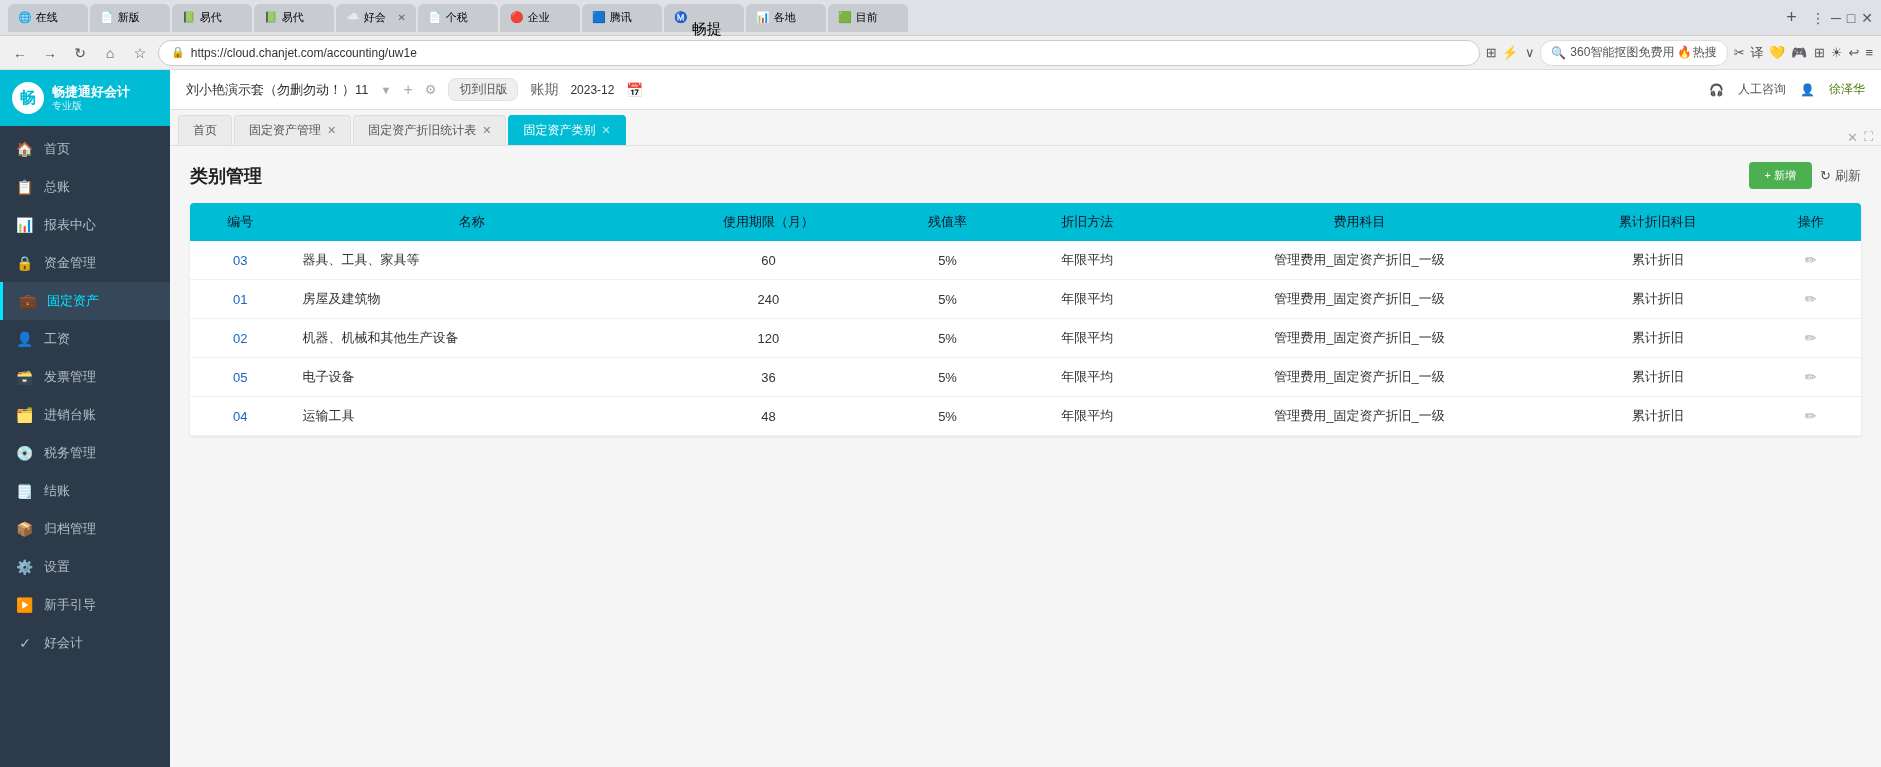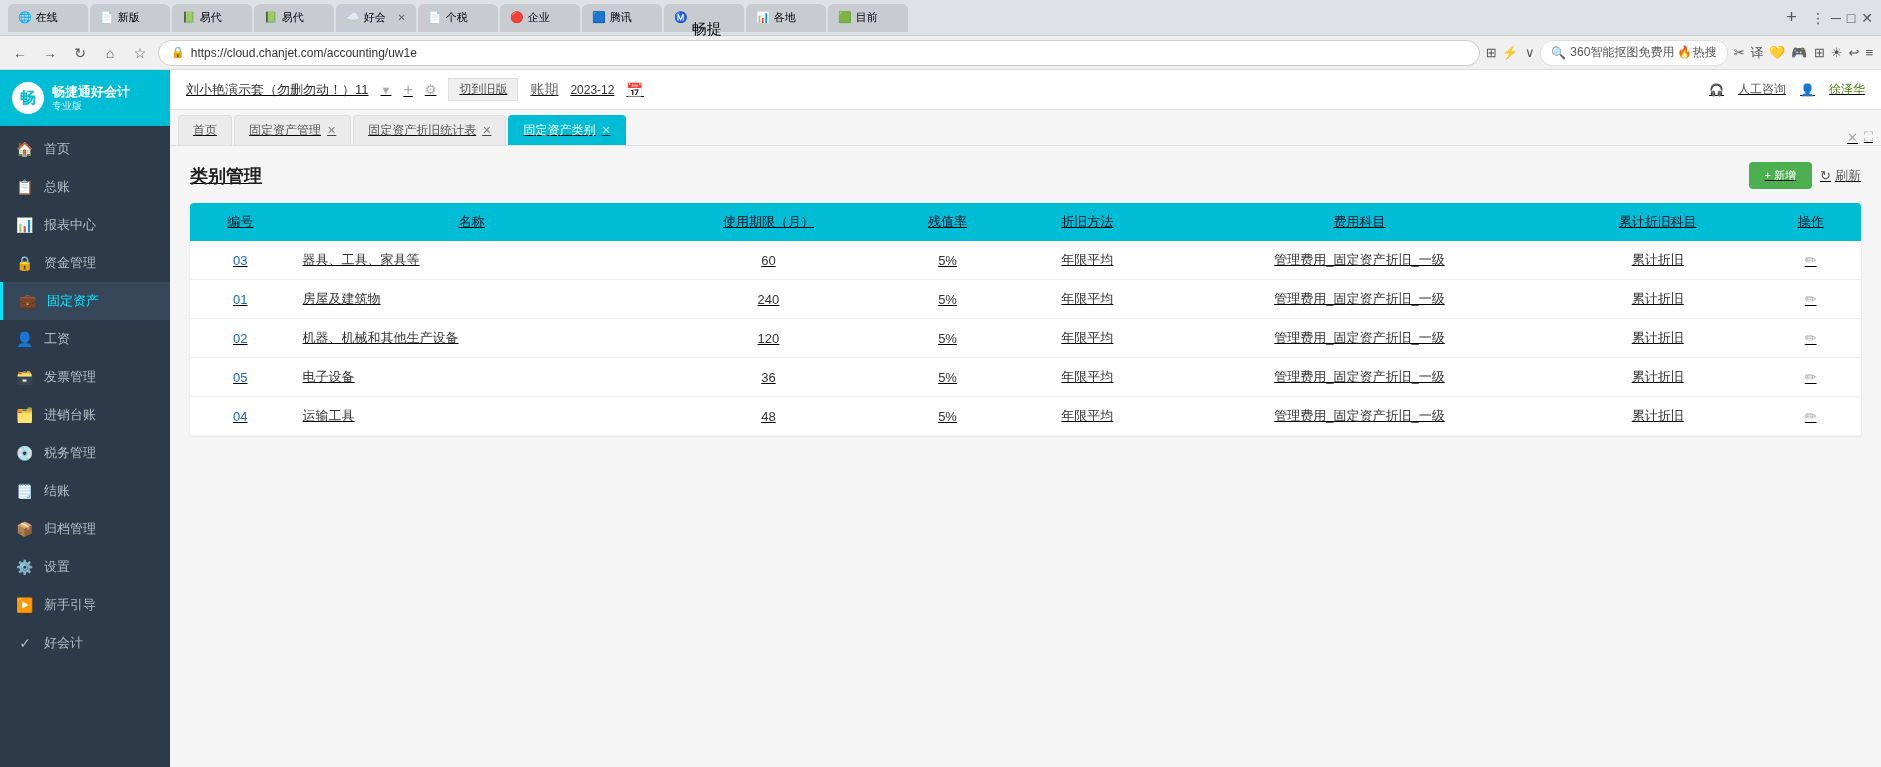--- a/index.html
+++ b/index.html
@@ -137,21 +137,20 @@
       display: flex; align-items: center; justify-content: center;
       font-size: 14px;
     }
 
     
     .main-content {
       flex: 1;
       display: flex;
       flex-direction: column;
       overflow: hidden;
-      text-decoration: underline;
     }
 
     
     .top-header {
       background: #fff;
       height: 40px;
       display: flex;
       align-items: center;
       padding: 0 16px;
       border-bottom: 1px solid #e0e0e0;
@@ -159,21 +158,21 @@
     }
     .company-name {
       font-size: 13px;
       color: #333;
       display: flex;
       align-items: center;
       gap: 6px;
     }
     .period-badge {
       border: 1px solid #e0e0e0;
-      border-radius: 0;
+      border-radius: 8px;
       padding: 2px 10px;
       font-size: 12px;
       color: #555;
       cursor: pointer;
     }
     .header-right {
       margin-left: auto;
       display: flex;
       align-items: center;
       gap: 14px;

